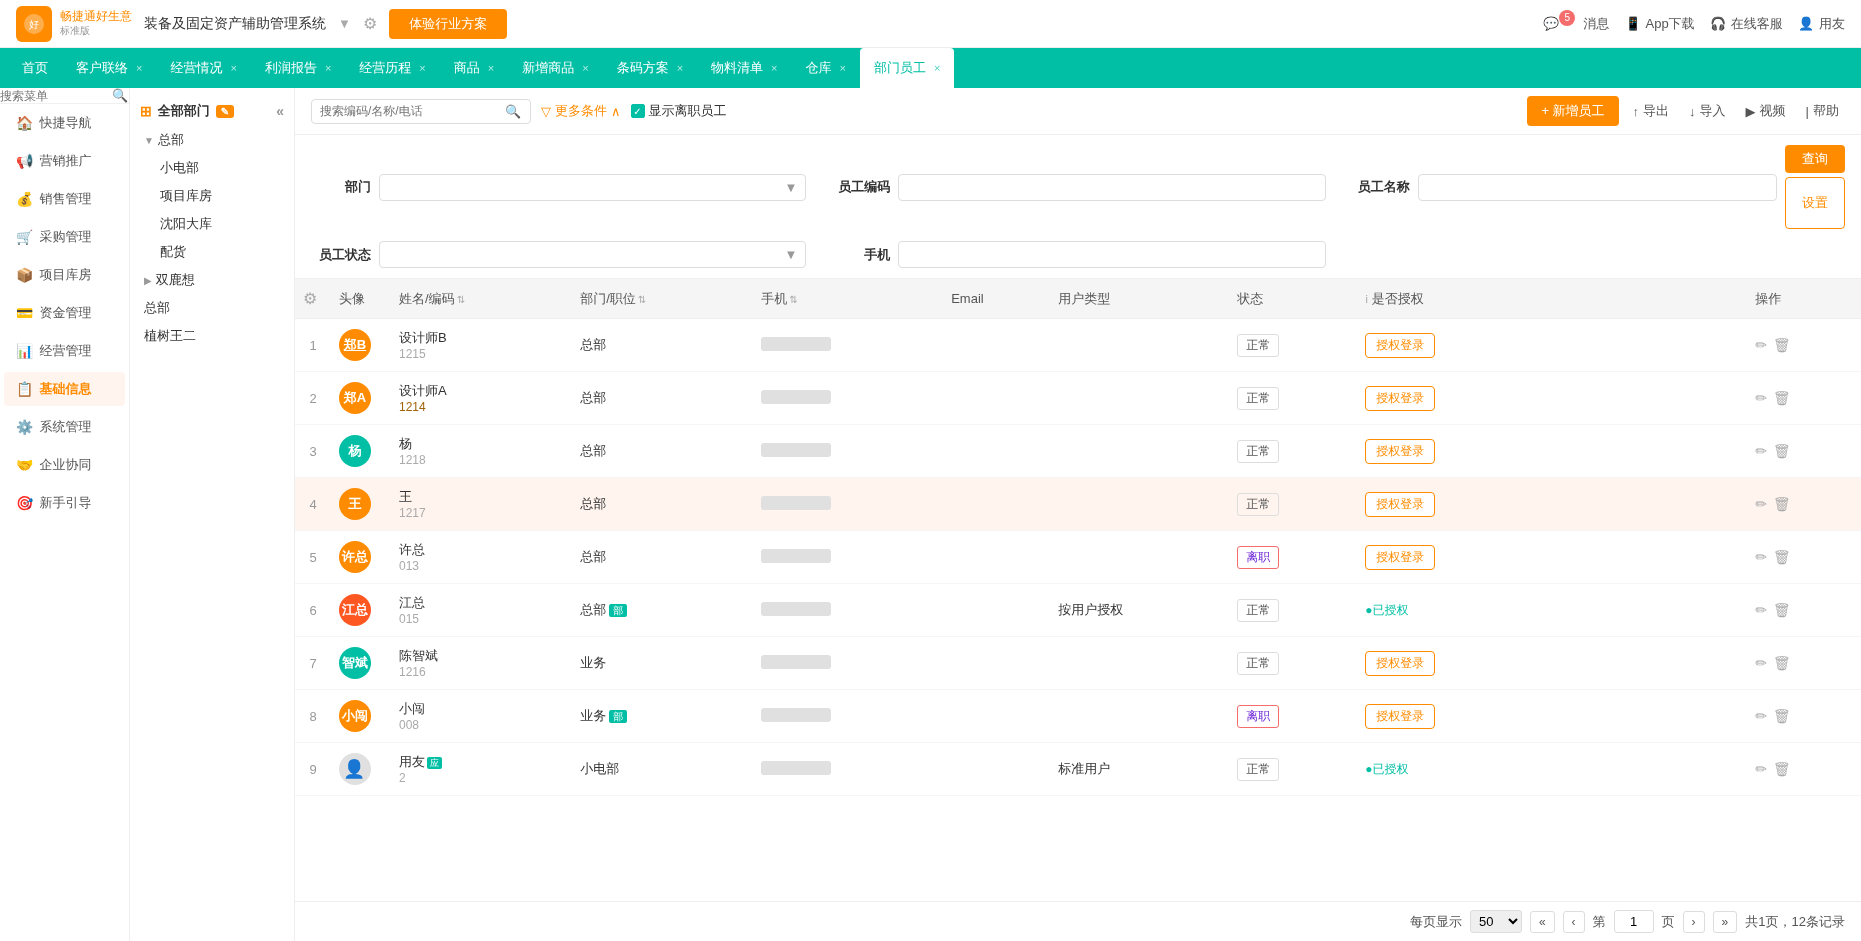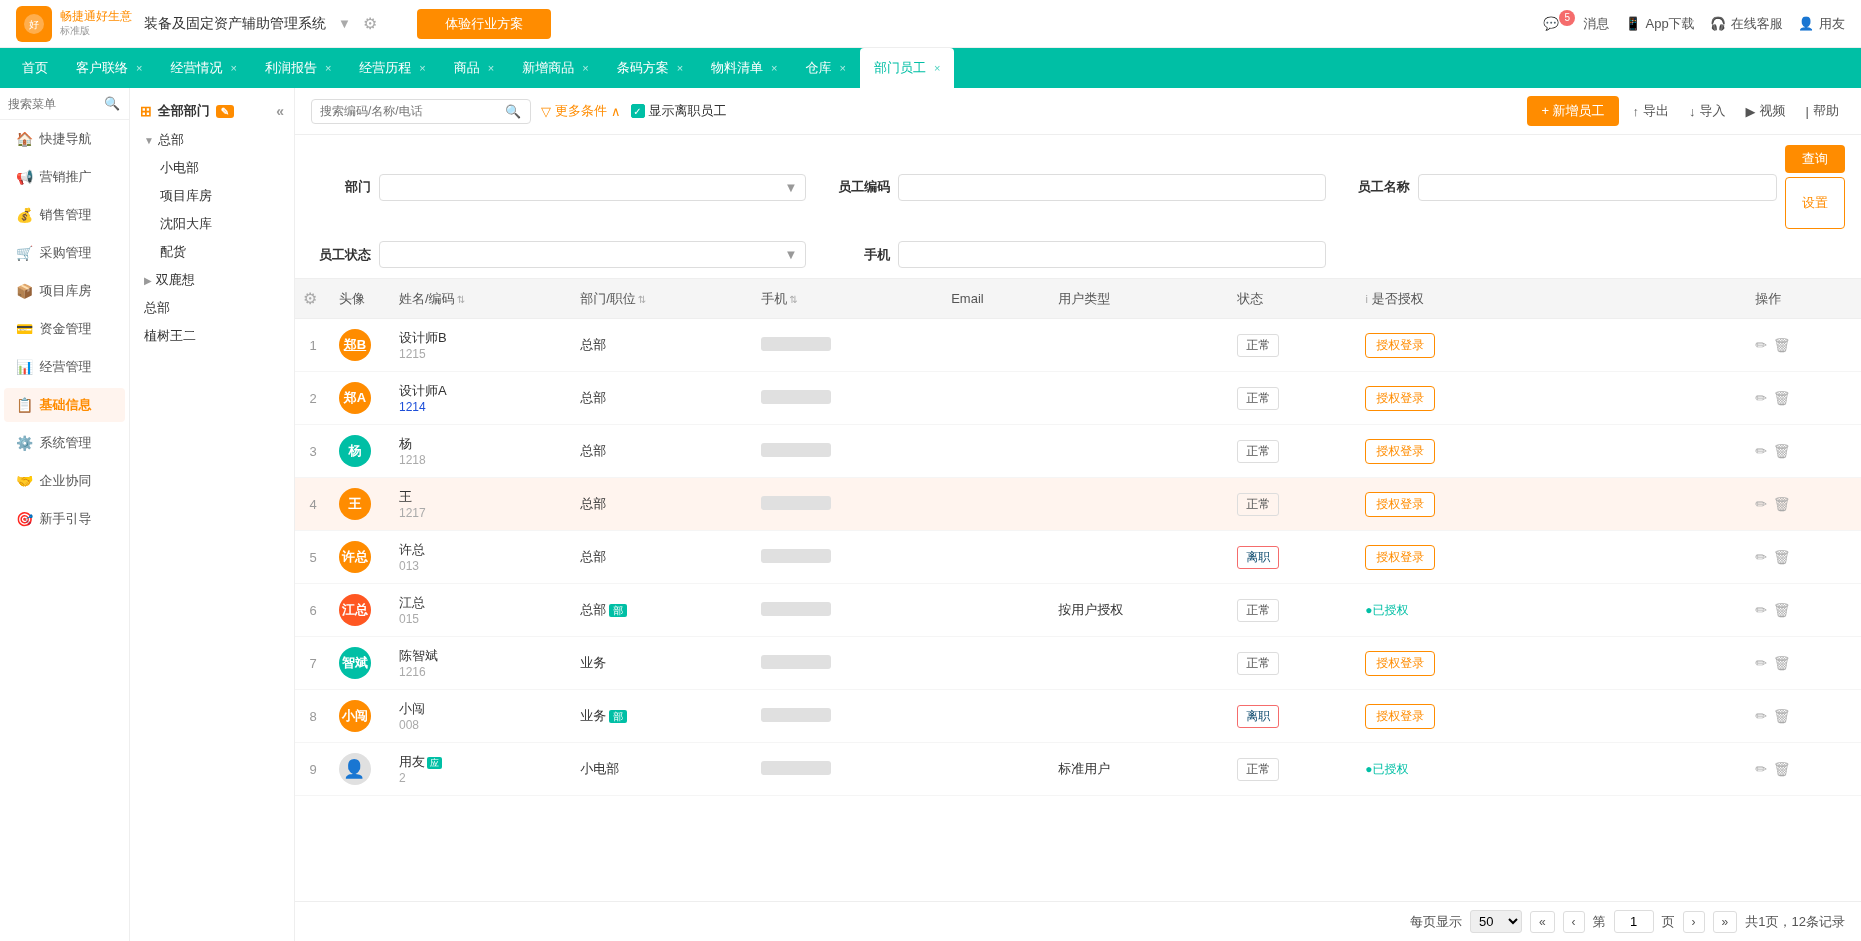--- a/index.html
+++ b/index.html
@@ -17,21 +17,21 @@
     }
     .top-bar-left { display: flex; align-items: center; gap: 12px; }
     .logo-area { display: flex; align-items: center; gap: 8px; }
     .logo-icon { width: 36px; height: 36px; background: #ff8c00; border-radius: 6px; display: flex; align-items: center; justify-content: center; }
     .logo-text { font-size: 12px; color: #ff8c00; line-height: 1.2; }
     .logo-sub { font-size: 10px; color: #999; }
     .system-name { font-size: 14px; color: #333; font-weight: 500; }
     .top-bar-right { display: flex; align-items: center; gap: 16px; font-size: 13px; color: #555; }
     .top-bar-right .icon-btn { display: flex; align-items: center; gap: 4px; cursor: pointer; color: #555; }
     .badge { background: #f56c6c; color: #fff; border-radius: 50%; width: 16px; height: 16px; font-size: 10px; display: flex; align-items: center; justify-content: center; position: relative; top: -6px; left: -4px; }
-    .trial-btn { background: #ff8c00; color: #fff; border: none; padding: 6px 28px; border-radius: 4px; cursor: pointer; font-size: 13px; margin-left: 28px; }
+    .trial-btn { background: #ff8c00; color: #fff; border: none; padding: 6px 20px; border-radius: 4px; cursor: pointer; font-size: 13px; }
 
     
     .nav-tabs {
       background: #00bfa5;
       display: flex;
       align-items: center;
       height: 40px;
       padding: 0 8px;
       overflow: hidden;
     }
@@ -55,21 +55,21 @@
 
     
     .sidebar {
       width: 130px;
       background: #fff;
       border-right: 1px solid #eee;
       display: flex;
       flex-direction: column;
       overflow-y: auto;
     }
-    .sidebar-search { padding: 8px; display: flex; align-items: center; border-bottom: 1px solid #f0f0f0; }
+    .sidebar-search { padding: 0; display: flex; align-items: center; border-bottom: 1px solid #f0f0f0; }
     .sidebar-search input { border: none; outline: none; font-size: 12px; width: 100%; color: #999; }
     .sidebar-menu-item {
       padding: 8px 12px;
       font-size: 13px;
       color: #555;
       cursor: pointer;
       display: flex;
       align-items: center;
       gap: 6px;
       border-radius: 4px;
@@ -186,21 +186,21 @@
     .avatar-circle {
       width: 32px; height: 32px; border-radius: 50%;
       display: flex; align-items: center; justify-content: center;
       color: #fff; font-size: 13px; font-weight: bold; flex-shrink: 0;
     }
     .status-badge {
       padding: 2px 8px; border-radius: 3px; font-size: 12px;
       display: inline-block;
     }
     .status-normal { color: #555; border: 1px solid #ddd; }
-    .status-resigned { color: #0c4a6e; border: 1px solid #f56c6c; }
+    .status-resigned { color: #6d28d9; border: 1px solid #f56c6c; }
     .auth-btn { border: 1px solid #ff8c00; color: #ff8c00; background: #fff; padding: 3px 10px; border-radius: 4px; cursor: pointer; font-size: 12px; }
     .authorized { color: #00bfa5; font-size: 12px; }
     .dept-tag { background: #00bfa5; color: #fff; font-size: 10px; padding: 1px 4px; border-radius: 2px; margin-left: 3px; }
     .action-icons { display: flex; gap: 6px; align-items: center; color: #aaa; }
     .action-icons span { cursor: pointer; font-size: 14px; }
 
     
     .pagination {
       background: #fff;
       border-top: 1px solid #eee;
@@ -490,21 +490,21 @@
         </div>
       </td>
     </tr>
               <tr>
       <td style="text-align:center;color:#999;">2</td>
       <td>
         <div class="avatar-circle" style="background:#ff8c00;">郑A</div>
       </td>
       <td>
         <div>设计师A</div>
-        <div style="color:#1d4ed8;font-size:12px;">1214</div>
+        <div style="color:#a16207;font-size:12px;">1214</div>
       </td>
       <td>总部</td>
       <td><span class="phone-blur"></span></td>
       <td></td>
       <td></td>
       <td>
         <span class="status-badge status-normal">正常</span>
       </td>
       <td><button class="auth-btn">授权登录</button></td>
       <td></td>

